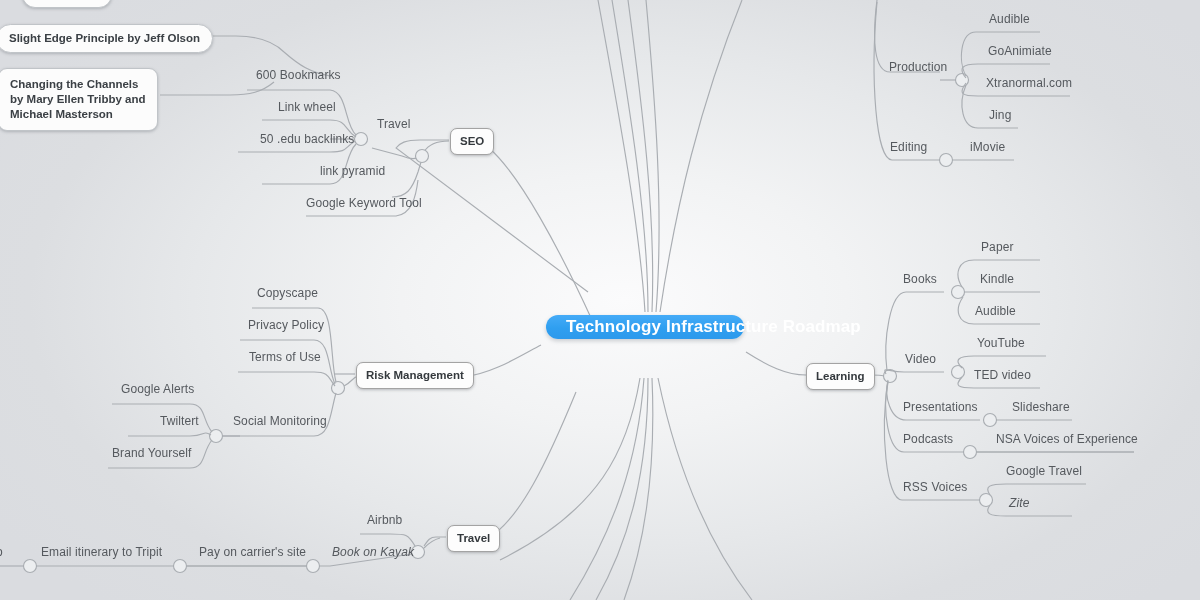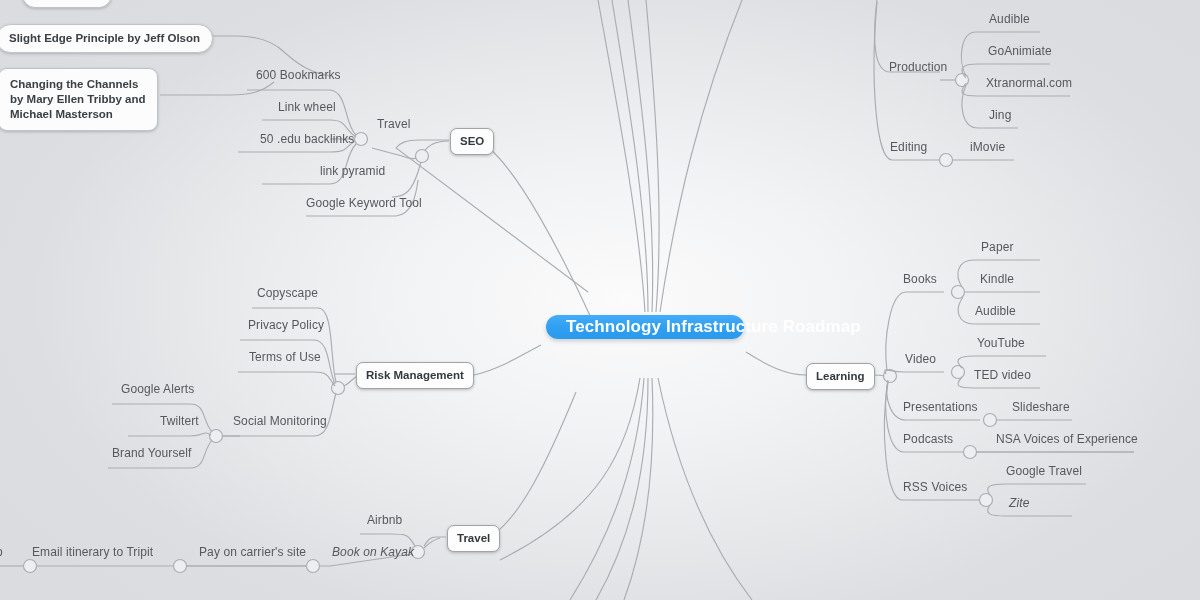--- a/index.html
+++ b/index.html
@@ -196,21 +196,21 @@
 <div class="node leaf" style="left:248px; top:318px;">Privacy Policy</div>
 <div class="node leaf" style="left:249px; top:350px;">Terms of Use</div>
 <div class="node leaf" style="left:233px; top:414px;">Social Monitoring</div>
 <div class="node leaf" style="left:121px; top:382px;">Google Alerts</div>
 <div class="node leaf" style="left:160px; top:414px;">Twiltert</div>
 <div class="node leaf" style="left:112px; top:446px;">Brand Yourself</div>
 
 <div class="node leaf" style="left:367px; top:513px;">Airbnb</div>
 <div class="node leaf" style="left:332px; top:545px;font-style:italic;">Book on Kayak</div>
 <div class="node leaf" style="left:199px; top:545px;">Pay on carrier's site</div>
-<div class="node leaf" style="left:32px; top:545px;">Email itinerary to Tripit</div>
+<div class="node leaf" style="left:41px; top:545px;">Email itinerary to Tripit</div>
 <div class="node leaf" style="left:-4px; top:545px;">o</div>
 
 <div class="node leaf" style="left:903px; top:272px;">Books</div>
 <div class="node leaf" style="left:981px; top:240px;">Paper</div>
 <div class="node leaf" style="left:980px; top:272px;">Kindle</div>
 <div class="node leaf" style="left:975px; top:304px;">Audible</div>
 <div class="node leaf" style="left:905px; top:352px;">Video</div>
 <div class="node leaf" style="left:977px; top:336px;text-align:center;">YouTube</div>
 <div class="node leaf" style="left:974px; top:368px;">TED video</div>
 <div class="node leaf" style="left:903px; top:400px;">Presentations</div>

